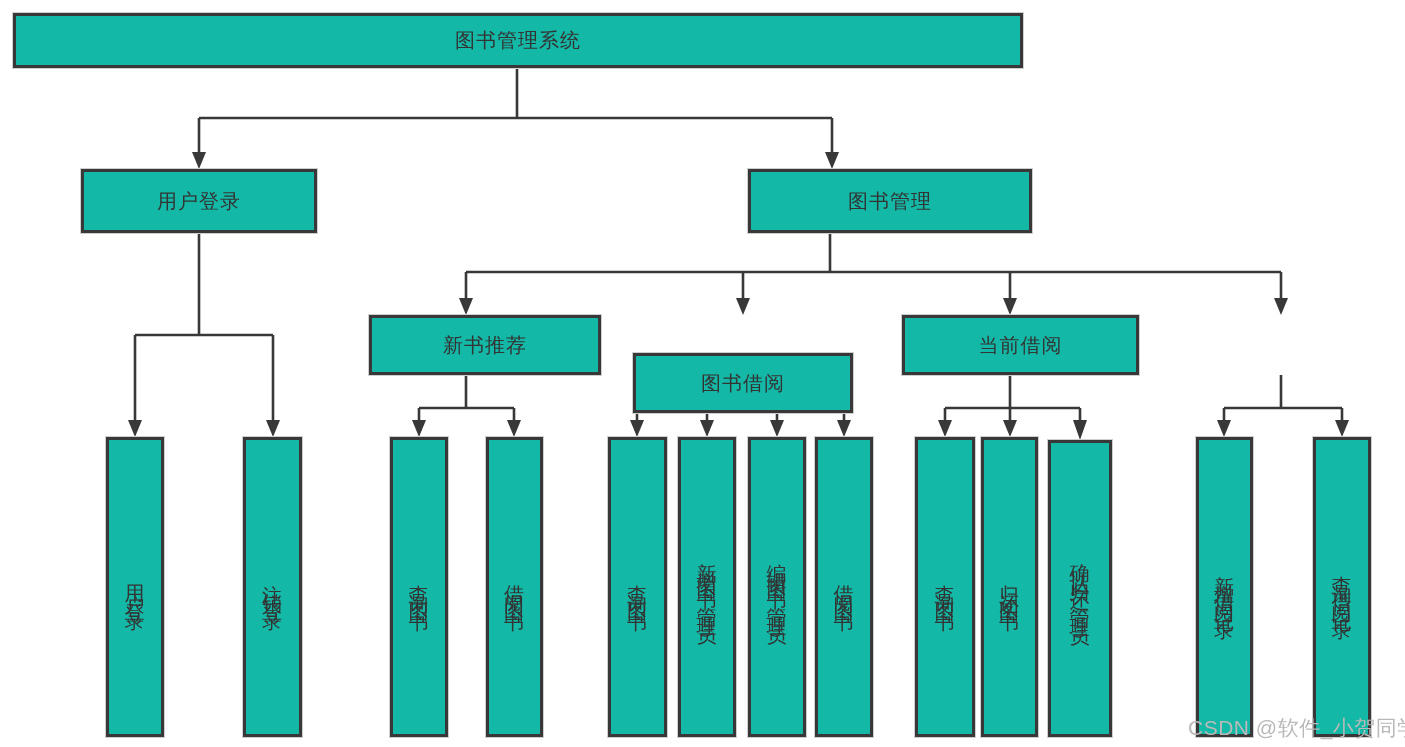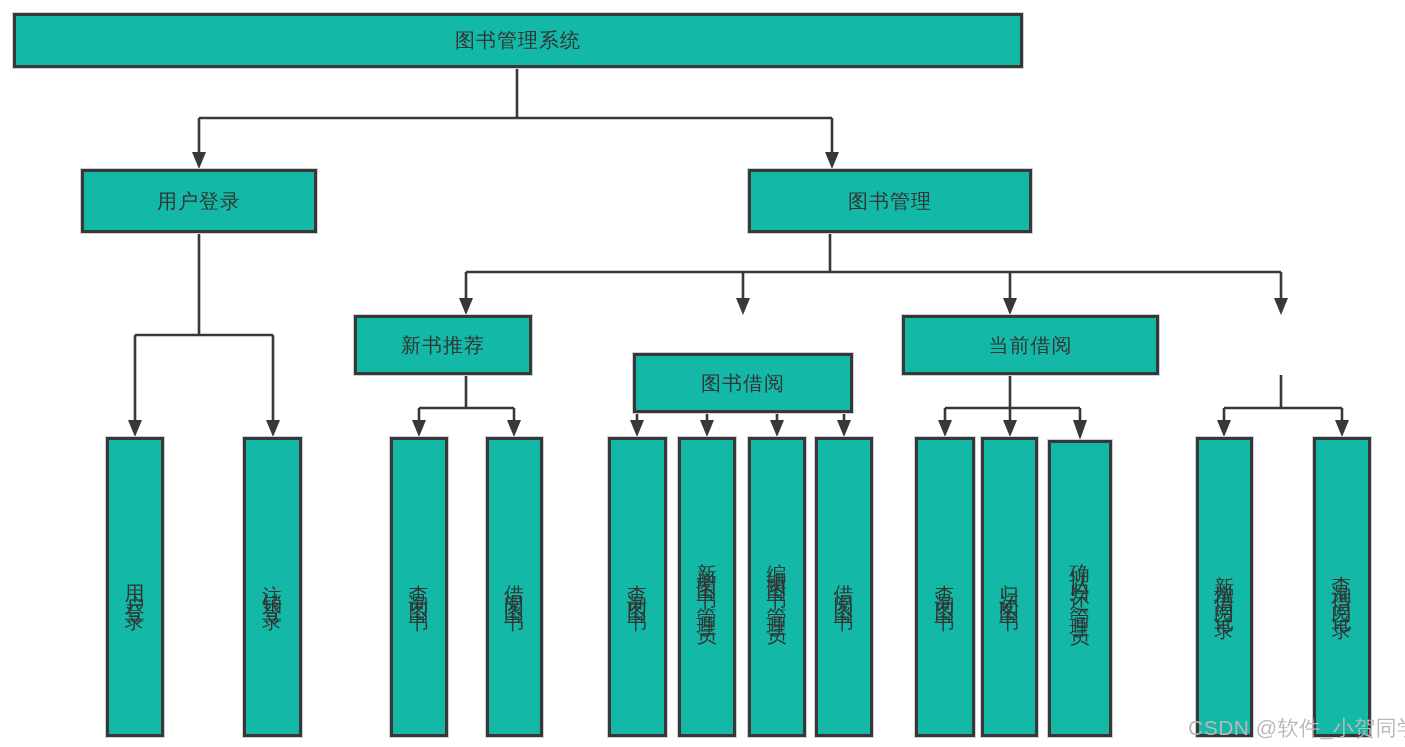--- a/index.html
+++ b/index.html
@@ -37,23 +37,23 @@
   .node .h-label {
     font-size: 20px;
     letter-spacing: 1px;
     white-space: nowrap;
   }
   .node.root { left: 13px; top: 13px; width: 1010px; height: 55px; }
   .node.lvl2 { height: 64px; top: 169px; }
   .node.l2-user { left: 81px;  width: 236px; }
   .node.l2-book { left: 712px; width: 284px; margin-left: 36px; }
   .node.lvl3 { height: 60px; top: 315px; }
-  .node.g-newbook { left: 354px;  width: 178px; }
+  .node.g-newbook { left: 369px;  width: 232px; }
   .node.g-borrow  { left: 633px;  width: 220px; margin-top: 38px; }
-  .node.g-current { left: 902px;  width: 257px; }
+  .node.g-current { left: 902px;  width: 237px; }
   .node.g-records { left: 1173px; width: 216px; }
   .node.leaf { top: 437px; height: 300px; }
   .node.leaf .v-label {
     writing-mode: vertical-rl;
     font-size: 20px;
     letter-spacing: 9px;
     line-height: 1;
     color: #333333;
   }
   .leaf.u1 { left: 106px;  width: 58px; }

